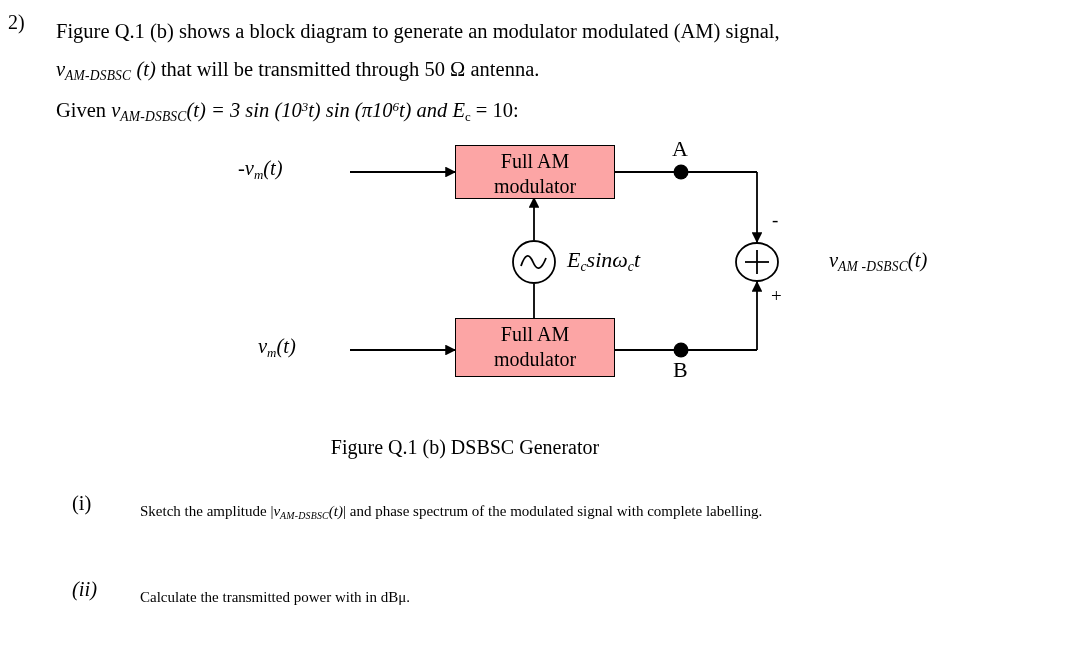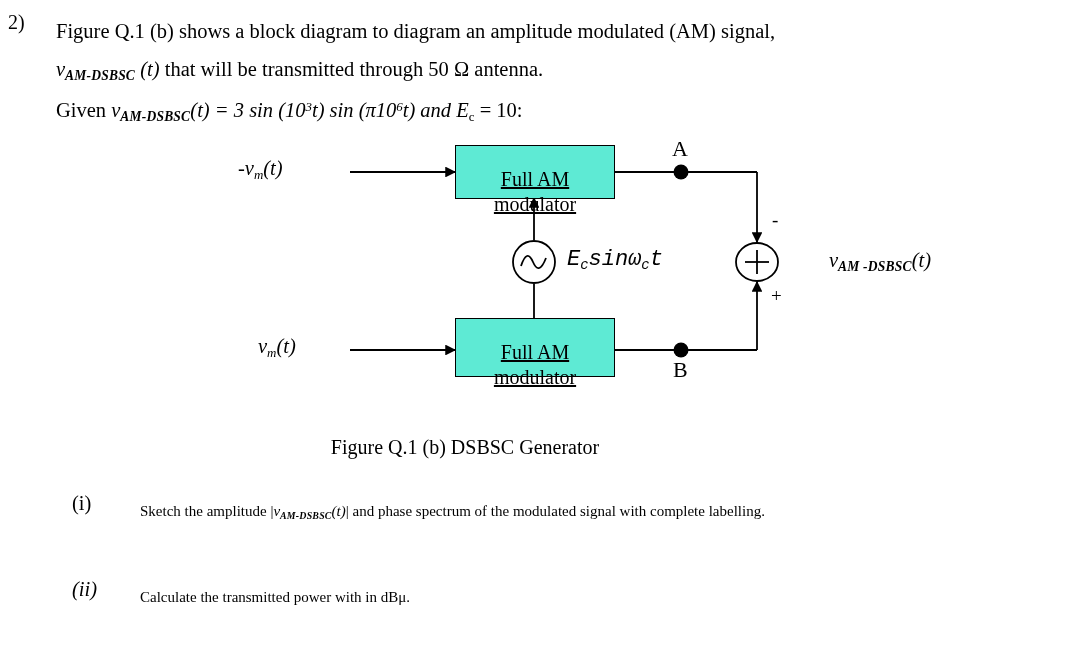--- a/index.html
+++ b/index.html
@@ -47,46 +47,44 @@
     vertical-align: baseline;
     position: relative;
     top: -0.45em;
   }
   .smallcapsub {
     font-size: 0.66em;
     font-style: italic;
     position: relative;
     top: 0.28em;
     letter-spacing: 0.2px;
-    font-weight: bold;
   }
 
   
   #diagram {
     position: absolute;
     left: 0;
     top: 130px;
     width: 1078px;
     height: 265px;
   }
   .dg-label {
     position: absolute;
     font-size: 20.5px;
     white-space: nowrap;
   }
   .box {
     position: absolute;
     border: 1.6px solid #000;
-    background: #5eead4;
+    background: #fca5a5;
     box-sizing: border-box;
     text-align: center;
     font-size: 20px;
     line-height: 25px;
-    padding-top: 21px;
-    text-decoration: underline;
+    padding-top: 3px;
   }
 
   
   .caption {
     position: absolute;
     left: 0;
     top: 436px;
     width: 930px;
     text-align: center;
     font-size: 20px;
@@ -102,21 +100,21 @@
     position: absolute;
     font-size: 20.5px;
   }
 </style>
 </head>
 <body>
 
 <div class="q-number">2)</div>
 
 <div class="para">
-  <span class="ln"><span>Figure Q.1 (b) shows a block diagram to diagram an amplitude modulated (AM) signal,</span></span>
+  <span class="ln"><span>Figure Q.1 (b) shows a block diagram to generate an modulator modulated (AM) signal,</span></span>
 
   <span class="ln"><span class="it">v</span><span class="smallcapsub">AM-DSBSC</span><span class="it"> (t)</span><span> that will be transmitted through 50 Ω antenna.</span></span>
 
   <span class="ln"><span>Given </span><span class="it">v</span><span class="smallcapsub">AM-DSBSC</span><span class="it">(t)</span><span class="it"> = 3 sin (10</span><span class="it sup">3</span><span class="it">t) sin (π10</span><span class="it sup">6</span><span class="it">t) and E</span><span class="sub">c</span><span> = 10:</span></span>
 </div>
 
 <div id="diagram">
 
   <svg width="1078" height="265" style="position:absolute;left:0;top:0;">
     <defs>
@@ -158,21 +156,21 @@
   <div class="box" style="left:455px; top:188px; width:160px; height:59px;">
     <div>Full AM</div>
     <div>modulator</div>
   </div>
 
   <div class="dg-label" style="left:238px; top:27px;"><span class="it">-</span><span class="it">v</span><span class="it sub">m</span><span class="it">(t)</span></div>
 
   <div class="dg-label" style="left:258px; top:205px;"><span class="it">v</span><span class="it sub">m</span><span class="it">(t)</span></div>
 
 
-  <div class="dg-label" style="left:567px; top:117px; font-size:22px;font-family:Liberation Mono, monospace;"><span class="it">E</span><span class="it sub">c</span><span class="it">sin</span><span class="it">ω</span><span class="it sub">c</span><span class="it">t</span></div>
+  <div class="dg-label" style="left:567px; top:117px; font-size:22px;"><span class="it">E</span><span class="it sub">c</span><span class="it">sin</span><span class="it">ω</span><span class="it sub">c</span><span class="it">t</span></div>
 
   <div class="dg-label" style="left:672px; top:6px; font-size:22px;">A</div>
   <div class="dg-label" style="left:673px; top:227px; font-size:22px;">B</div>
 
   <div class="dg-label" style="left:772px; top:79px; font-size:19px;">-</div>
   <div class="dg-label" style="left:771px; top:155px; font-size:19px;">+</div>
 
   <div class="dg-label" style="left:829px; top:119px;"><span class="it">v</span><span class="smallcapsub">AM -DSBSC</span><span class="it">(t)</span></div>
 
 </div>

